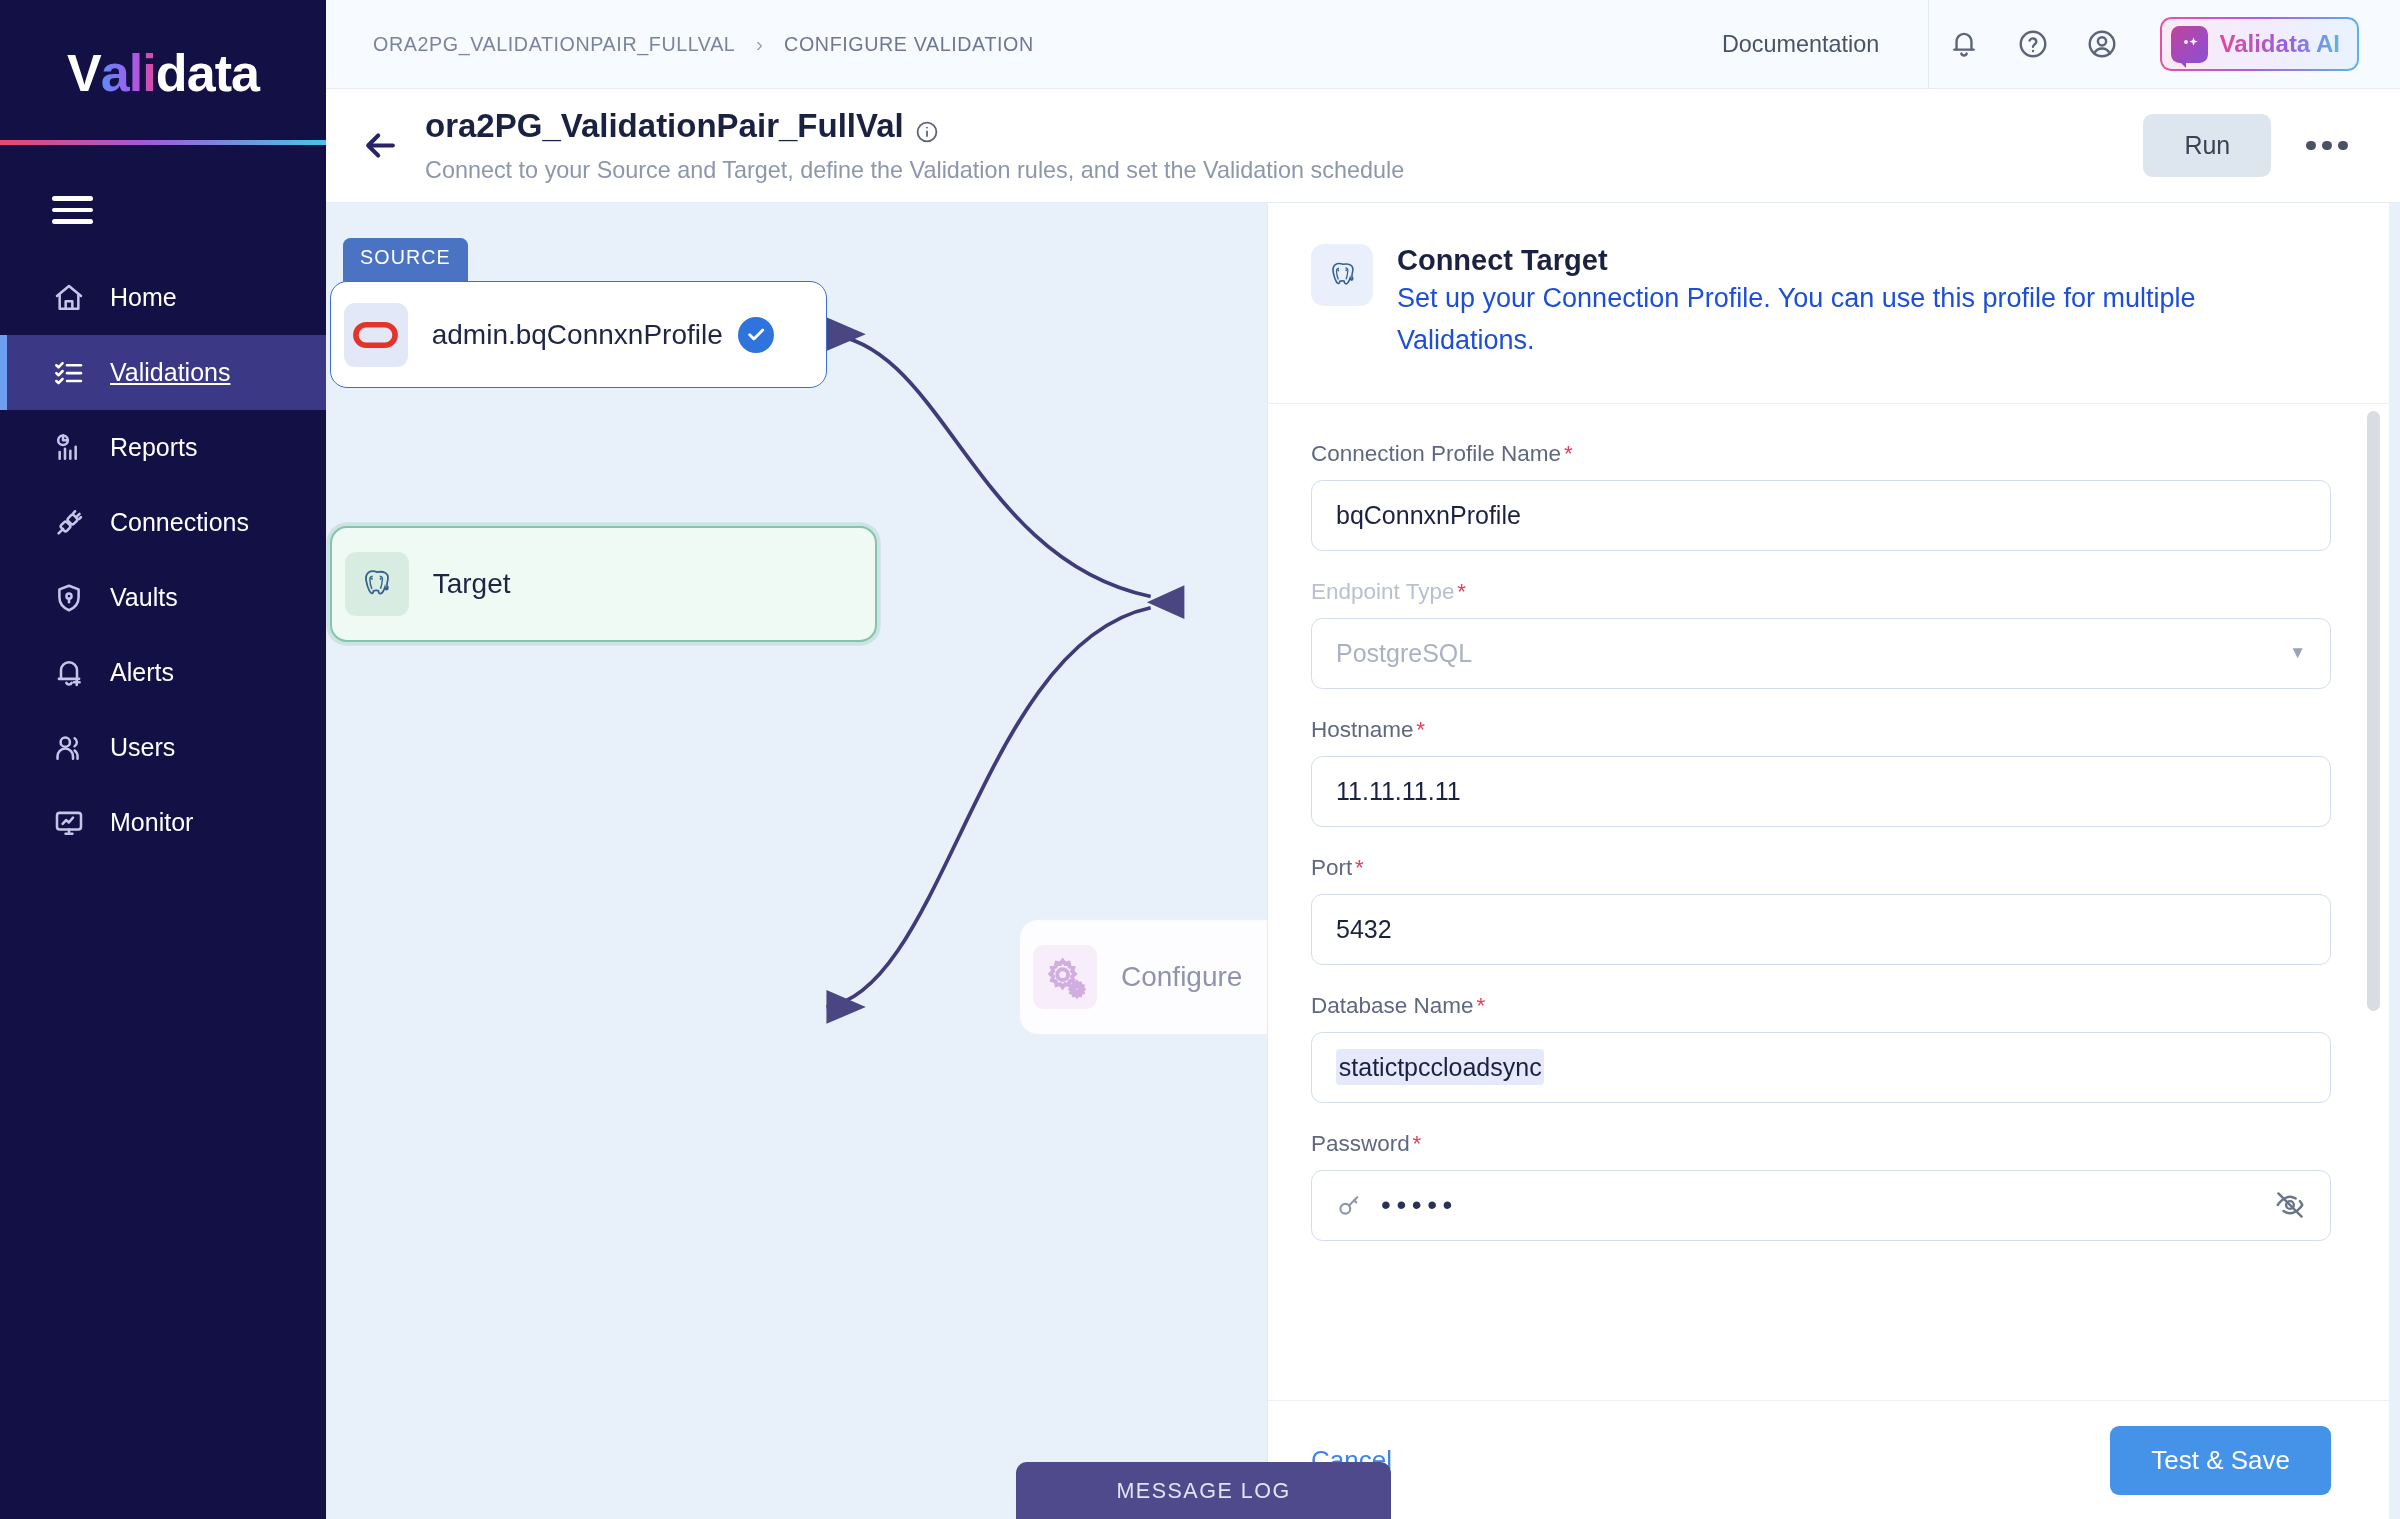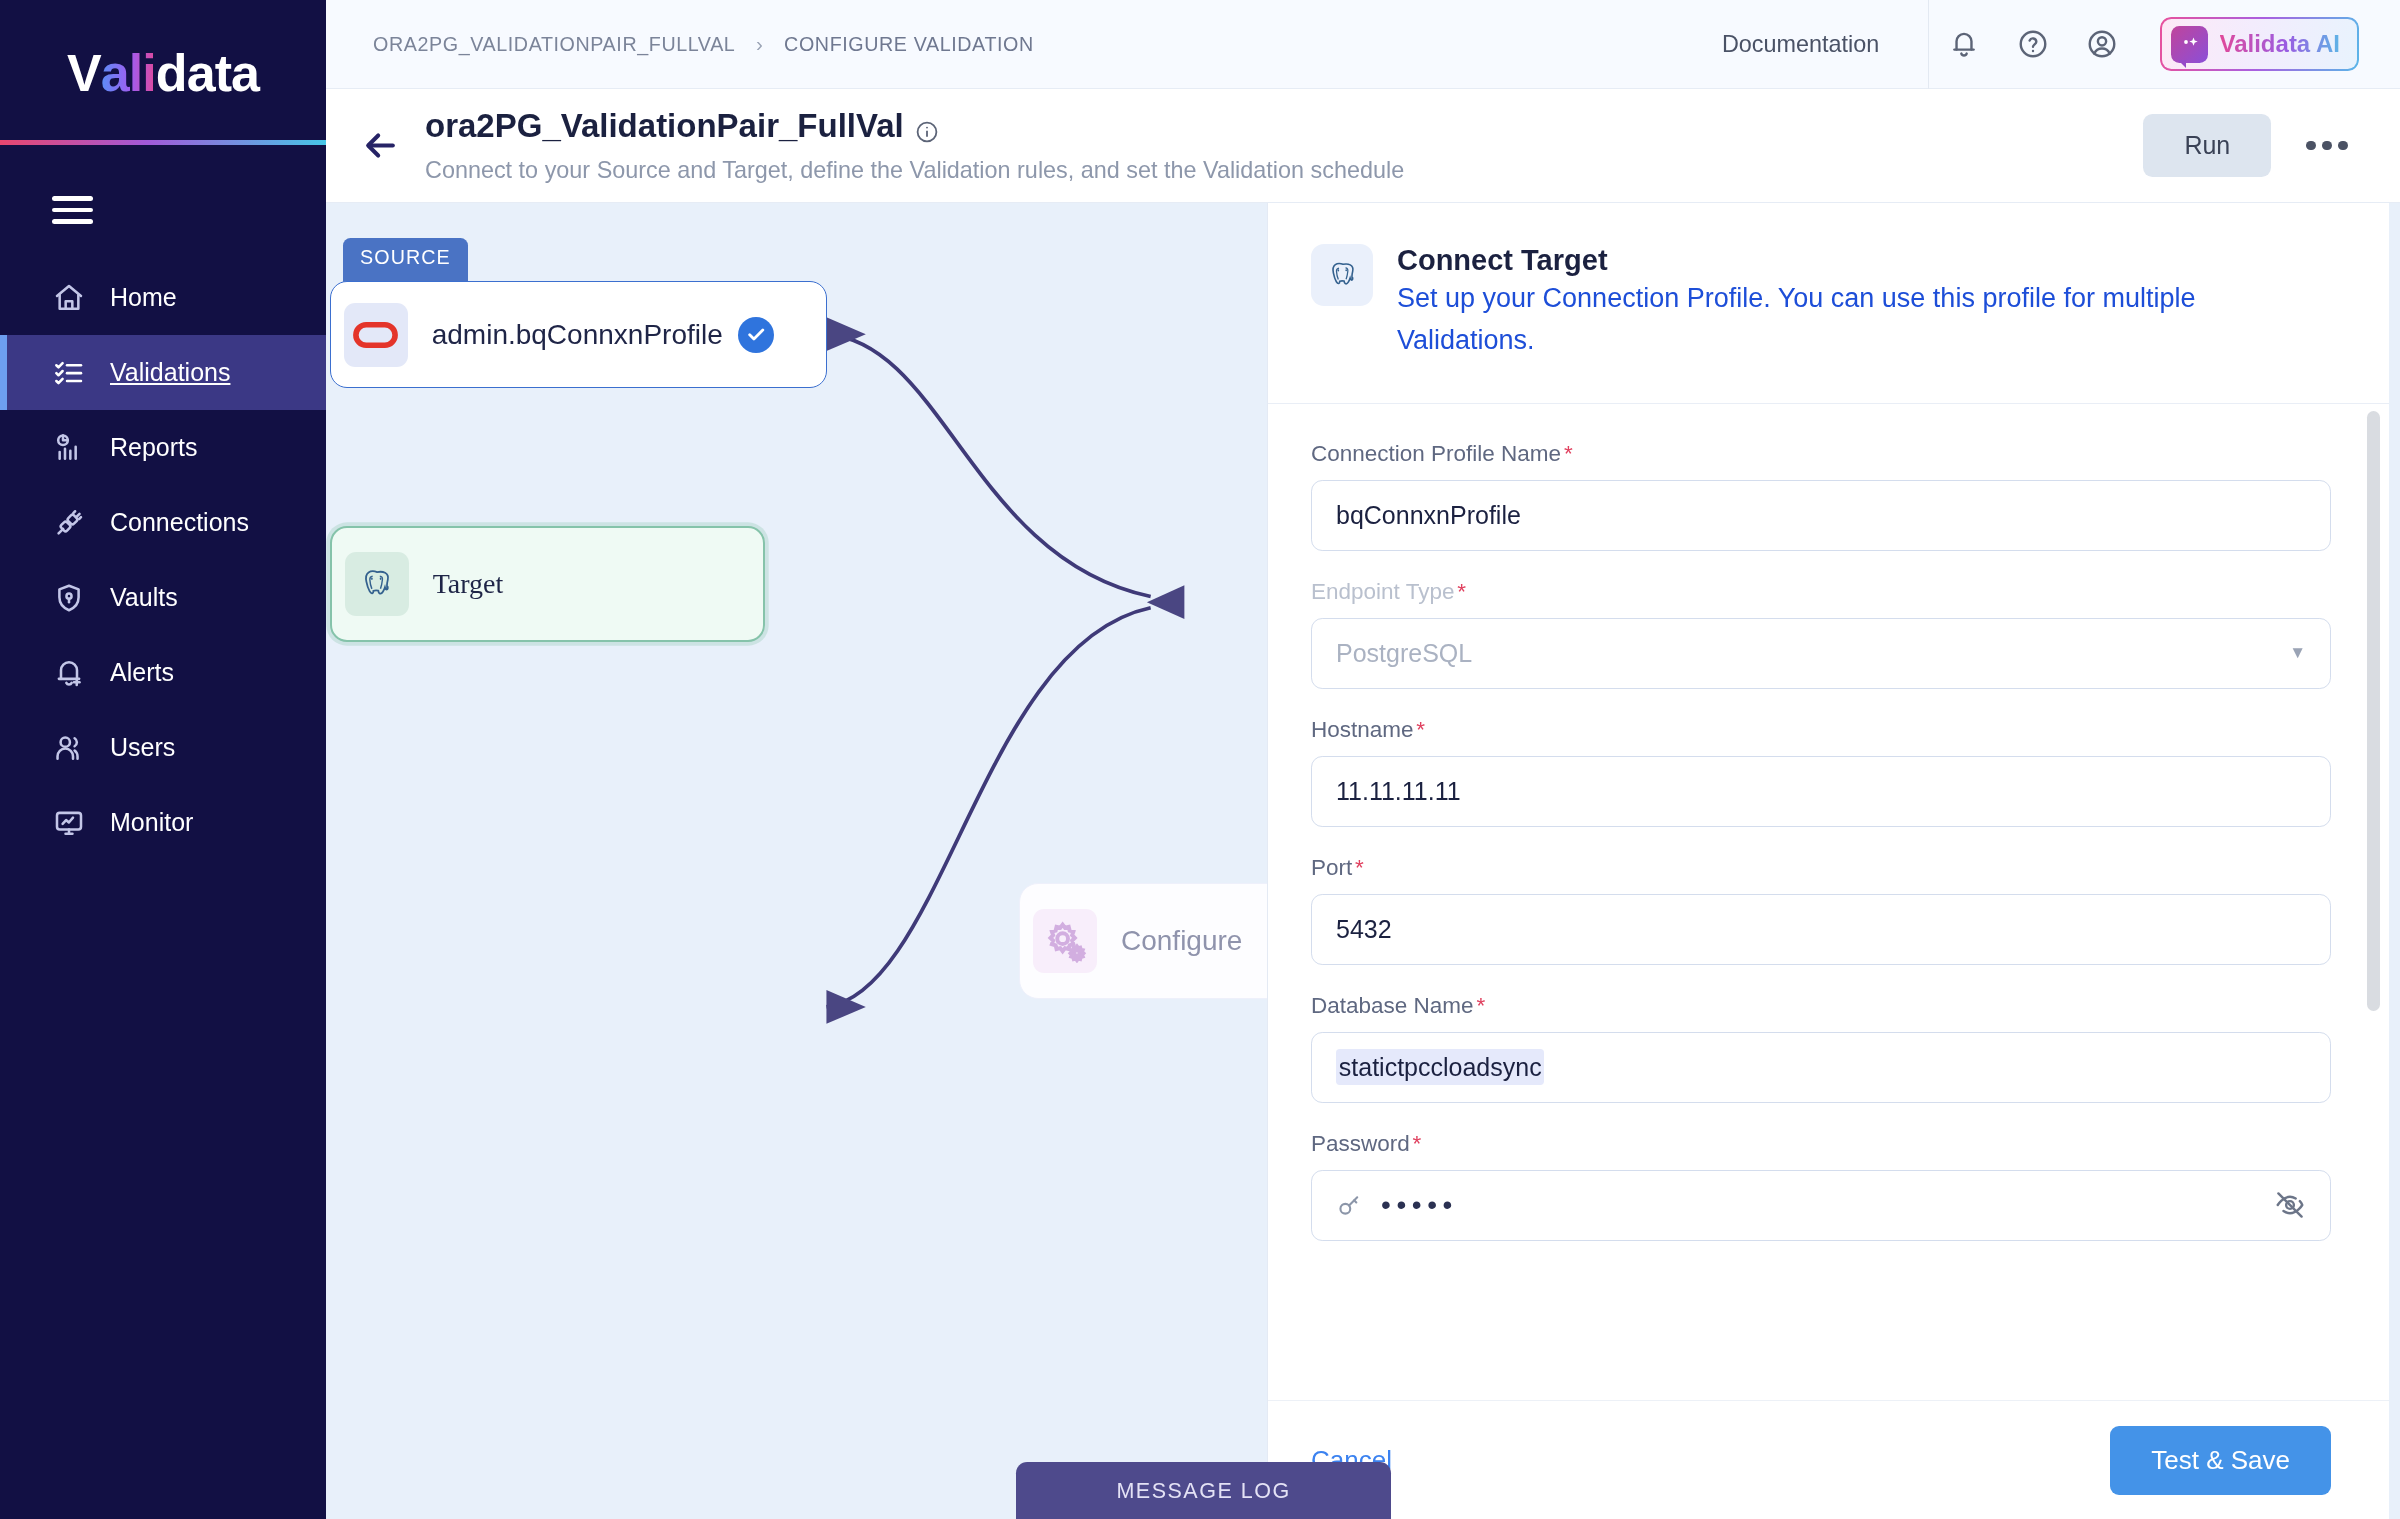--- a/index.html
+++ b/index.html
@@ -147,28 +147,27 @@
     left: 3.7px; top: 78px; width: 497px; height: 107px;
     border: 1.9px solid #3b6fcf;
   }
   #node-source .node-ico { background:#e3e8f8; }
   .src-tag {
     position:absolute; left: 17px; top: 35px;
     background:#4a73c4; color:#ffffff; font-size: 19.7px; letter-spacing:1.1px;
     padding: 7.5px 17px 15px 17px; border-radius: 7.5px 7.5px 0 0;
   }
   #node-target {
-    left: 3.7px; top: 323px; width: 435px; height: 116px;
+    left: 3.7px; top: 323px; width: 547px; height: 116px;
     background:#effaf4; border: 2.8px solid #85c3aa;
     box-shadow: 0 0 0 3.7px rgba(133,195,170,.28);
-    font-family: Liberation Serif, serif;
   }
   #node-target .node-ico { background:#d8ece2; }
   #node-configure {
-    left: 693px; top: 680px; width: 281px; height: 116px;
+    left: 693px; top: 716px; width: 281px; height: 116px;
     background:#fdfdff; border:1.9px solid #eef0fb;
     border-radius: 19px;
   }
   #node-configure .node-ico { background:#f8eefb; }
   #node-configure .node-label { color:#8f93ac; }
 
   .pg-ico svg { width: 41px; height: 41px; }
   .ora-ico svg { width: 45px; height: 28px; }
   .gear-ico svg { width: 43px; height: 43px; stroke:#d2aee0; fill:none; stroke-width:2.2; }
 

